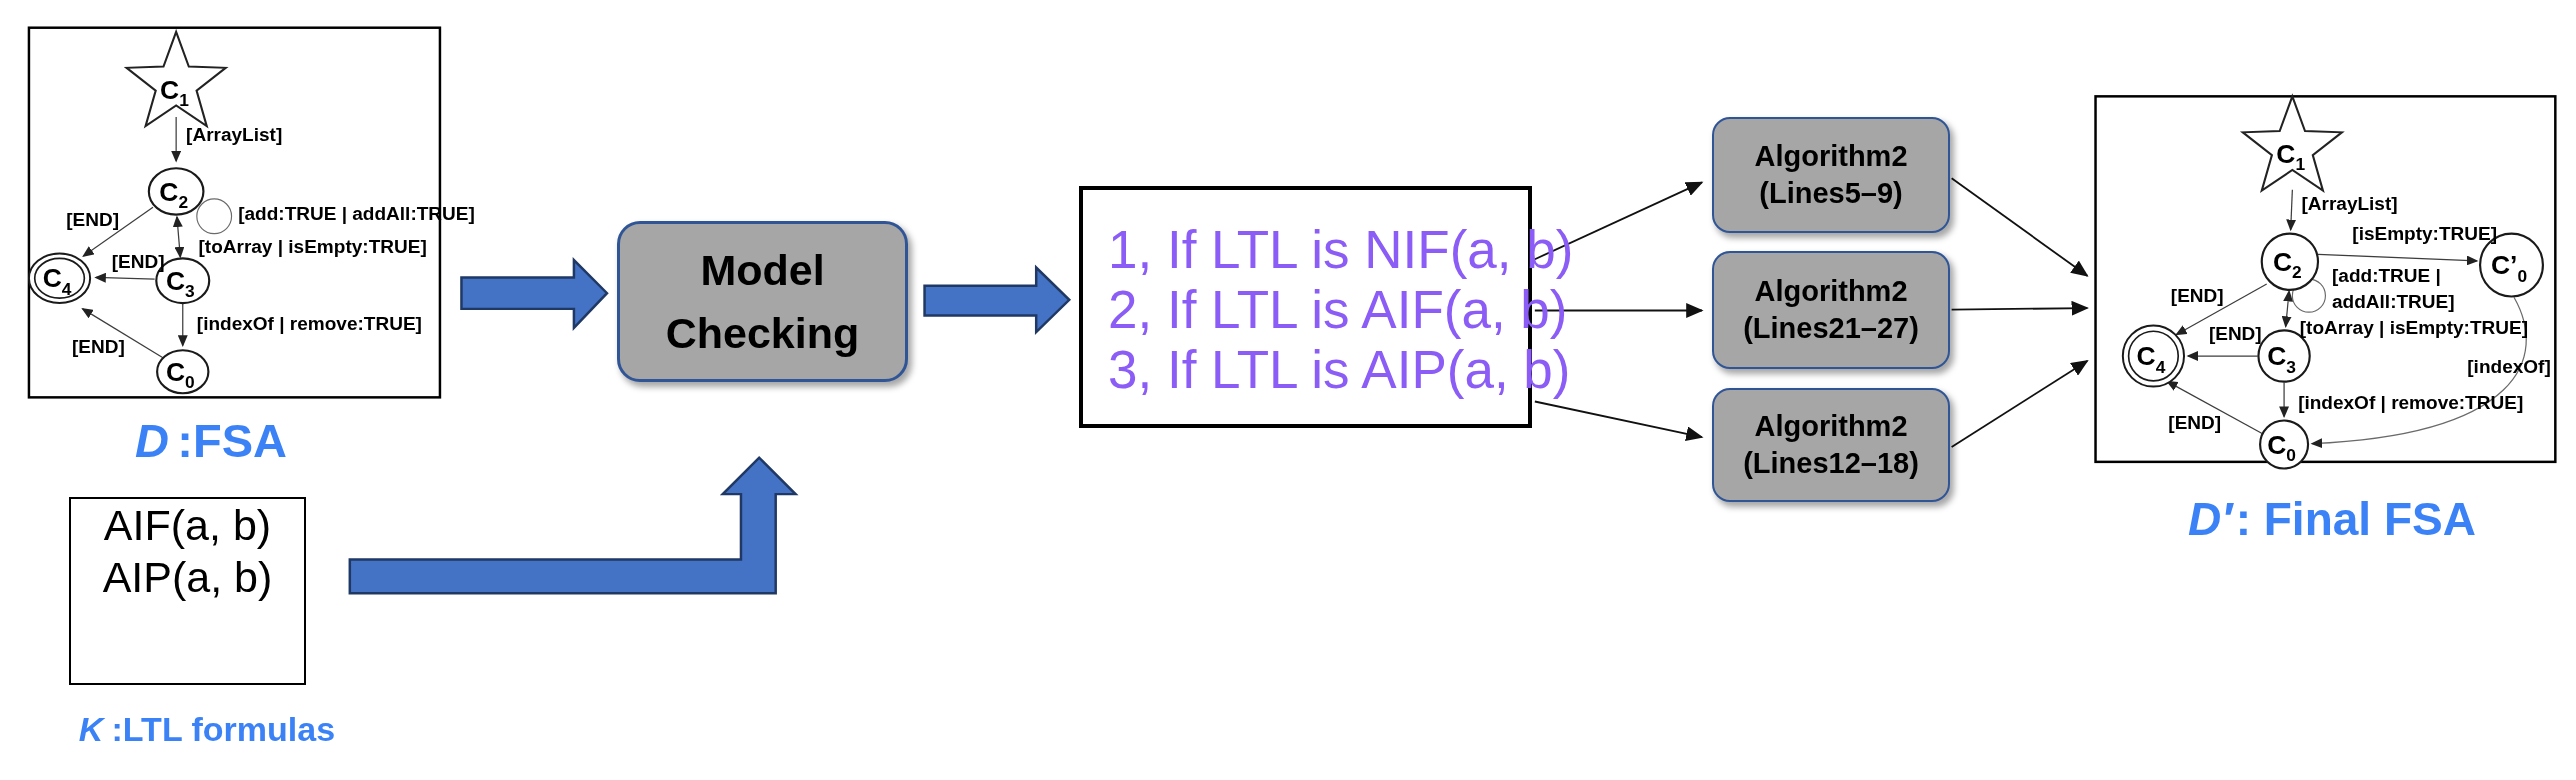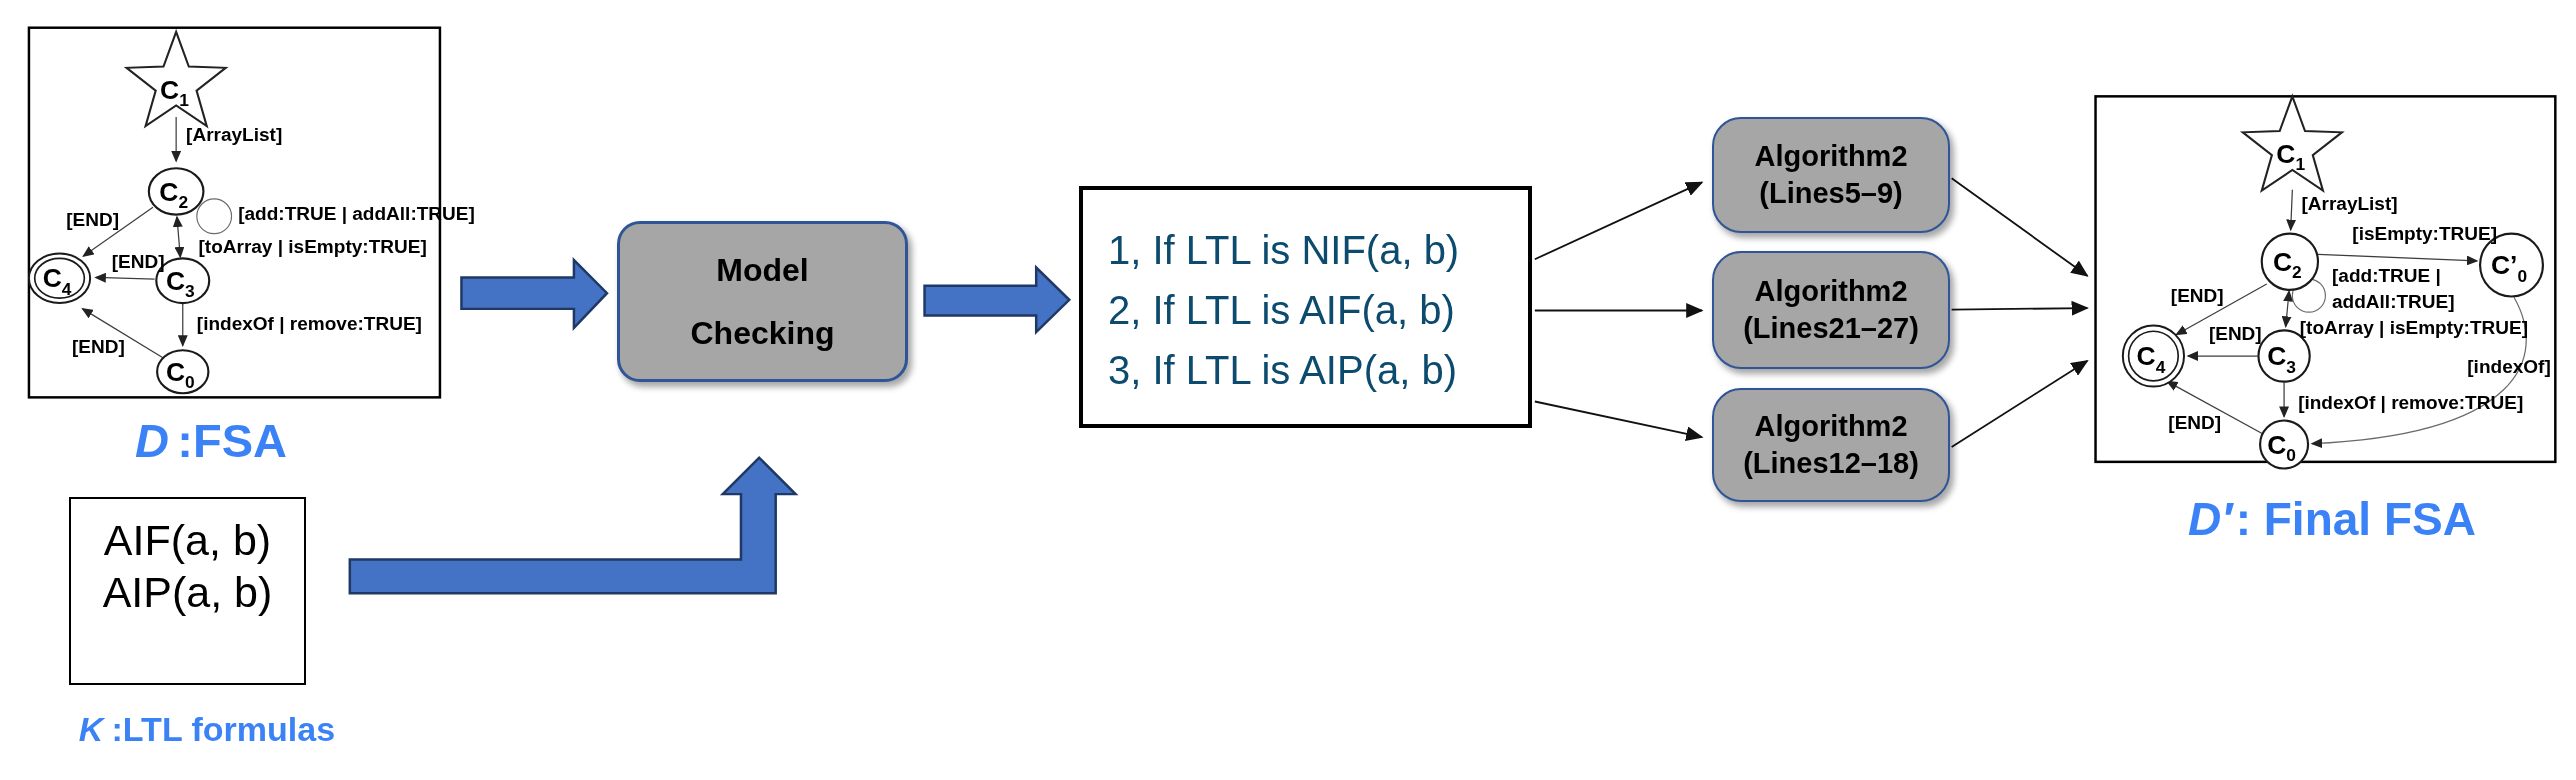--- a/index.html
+++ b/index.html
@@ -4,26 +4,26 @@
 <style>
   html,body{margin:0;padding:0;background:#ffffff;}
   #canvas{position:relative;width:2576px;height:781px;background:#ffffff;overflow:hidden;
           font-family:"Liberation Sans","DejaVu Sans",sans-serif;margin-top:11px;}
   #art{position:absolute;left:0;top:0;}
   .hbox{position:absolute;box-sizing:border-box;}
   .graybox{background:#A6A6A6;border:3.3px solid #2F5597;border-radius:23px;
            box-shadow:3.3px 4.1px 6.6px rgba(0,0,0,.35);
            display:flex;flex-direction:column;align-items:center;justify-content:center;
            color:#000;font-weight:bold;text-align:center;}
-  .model{font-size:32px;line-height:55px;gap:8px;}
-  .alg{font-size:29px;line-height:37px;border-width:2.9px;border-radius:29px;}
+  .model{font-size:43px;line-height:55px;gap:8px;}
+  .alg{font-size:29px;line-height:37px;border-width:2.9px;border-radius:18px;}
   .kbox{border:2.5px solid #000;background:#fff;text-align:center;
-        font-size:43px;line-height:52px;font-weight:normal;color:#000;padding-top:15px;}
-  .condbox{border:4.1px solid #000;background:#fff;color:#0c4a6e;
-           font-size:40px;line-height:60px;padding:30px 0 0 25px;white-space:nowrap;}
+        font-size:43px;line-height:52px;font-weight:normal;color:#000;}
+  .condbox{border:4.1px solid #000;background:#fff;color:#8b5cf6;
+           font-size:53px;line-height:60px;padding:30px 0 0 25px;white-space:nowrap;}
   .caption{position:absolute;text-align:center;font-weight:bold;color:#3b82f6;font-size:47px;}
   .caption .pfx{font-style:italic;margin-right:8.3px;}
   svg text{font-family:"Liberation Sans","DejaVu Sans",sans-serif;font-weight:bold;fill:#000;}
   .elabel{font-size:23px;}
   .stext{font-size:32px;}
   .ssub{font-size:21px;}
 </style>
 </head>
 <body>
 

